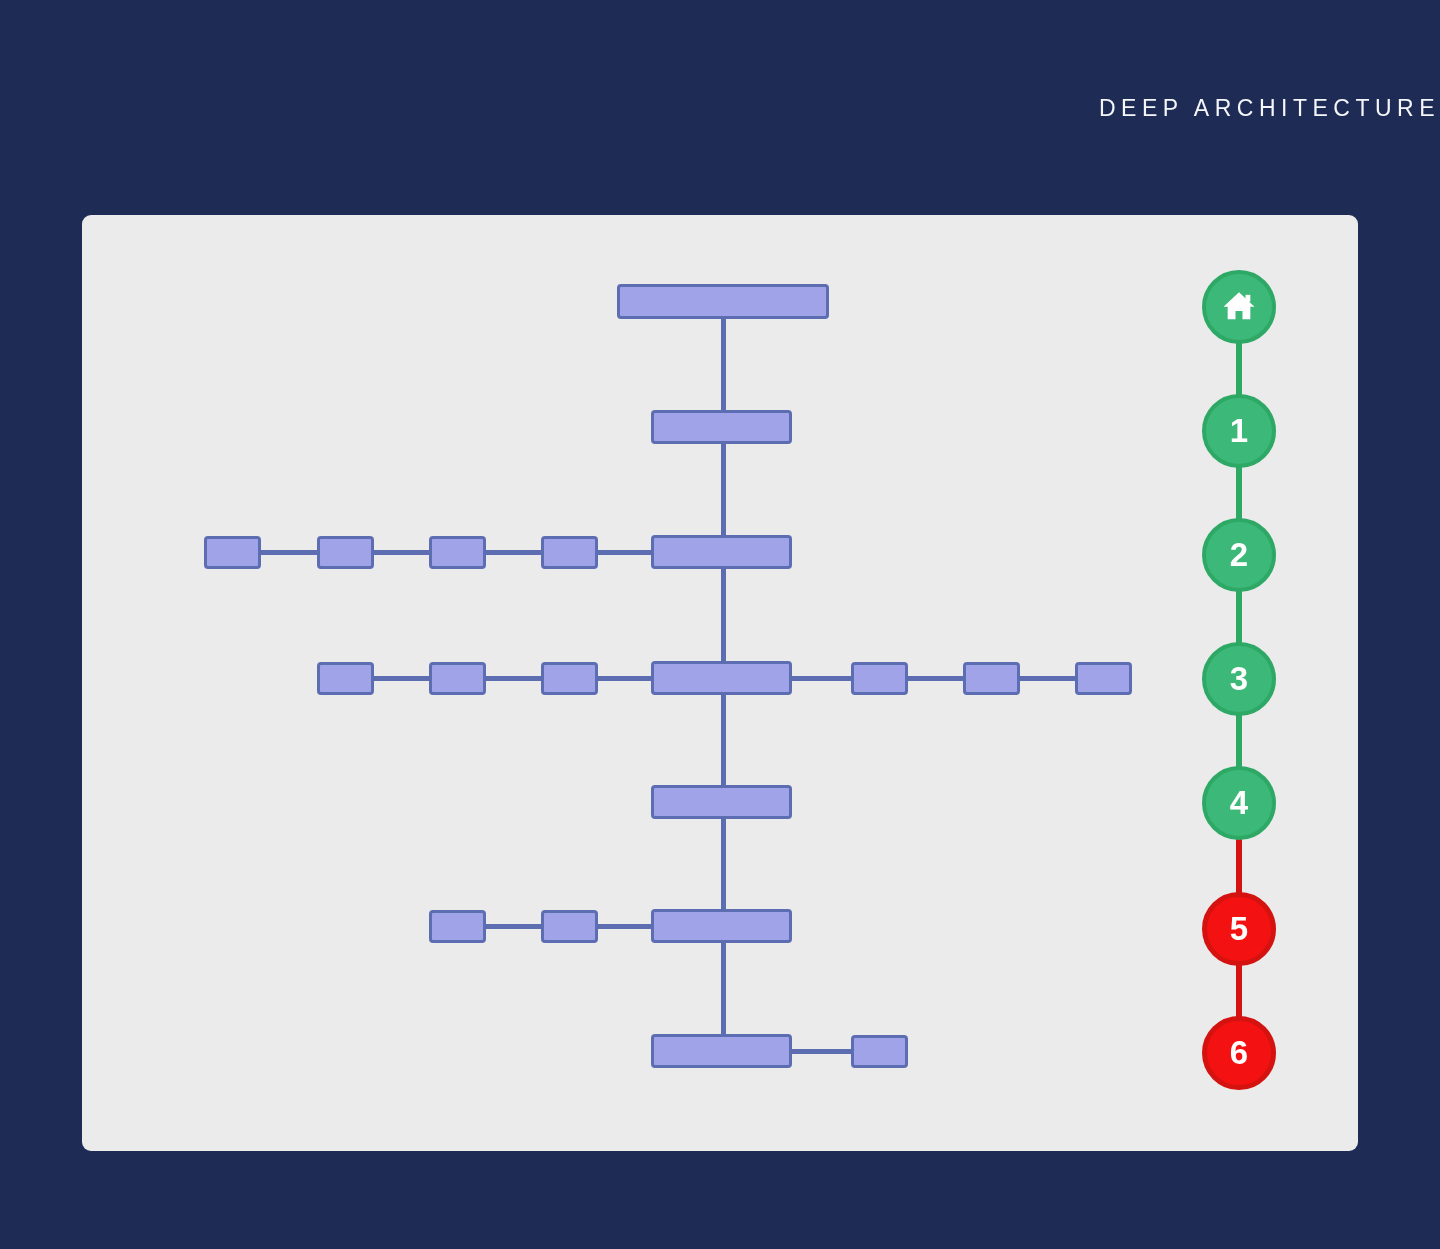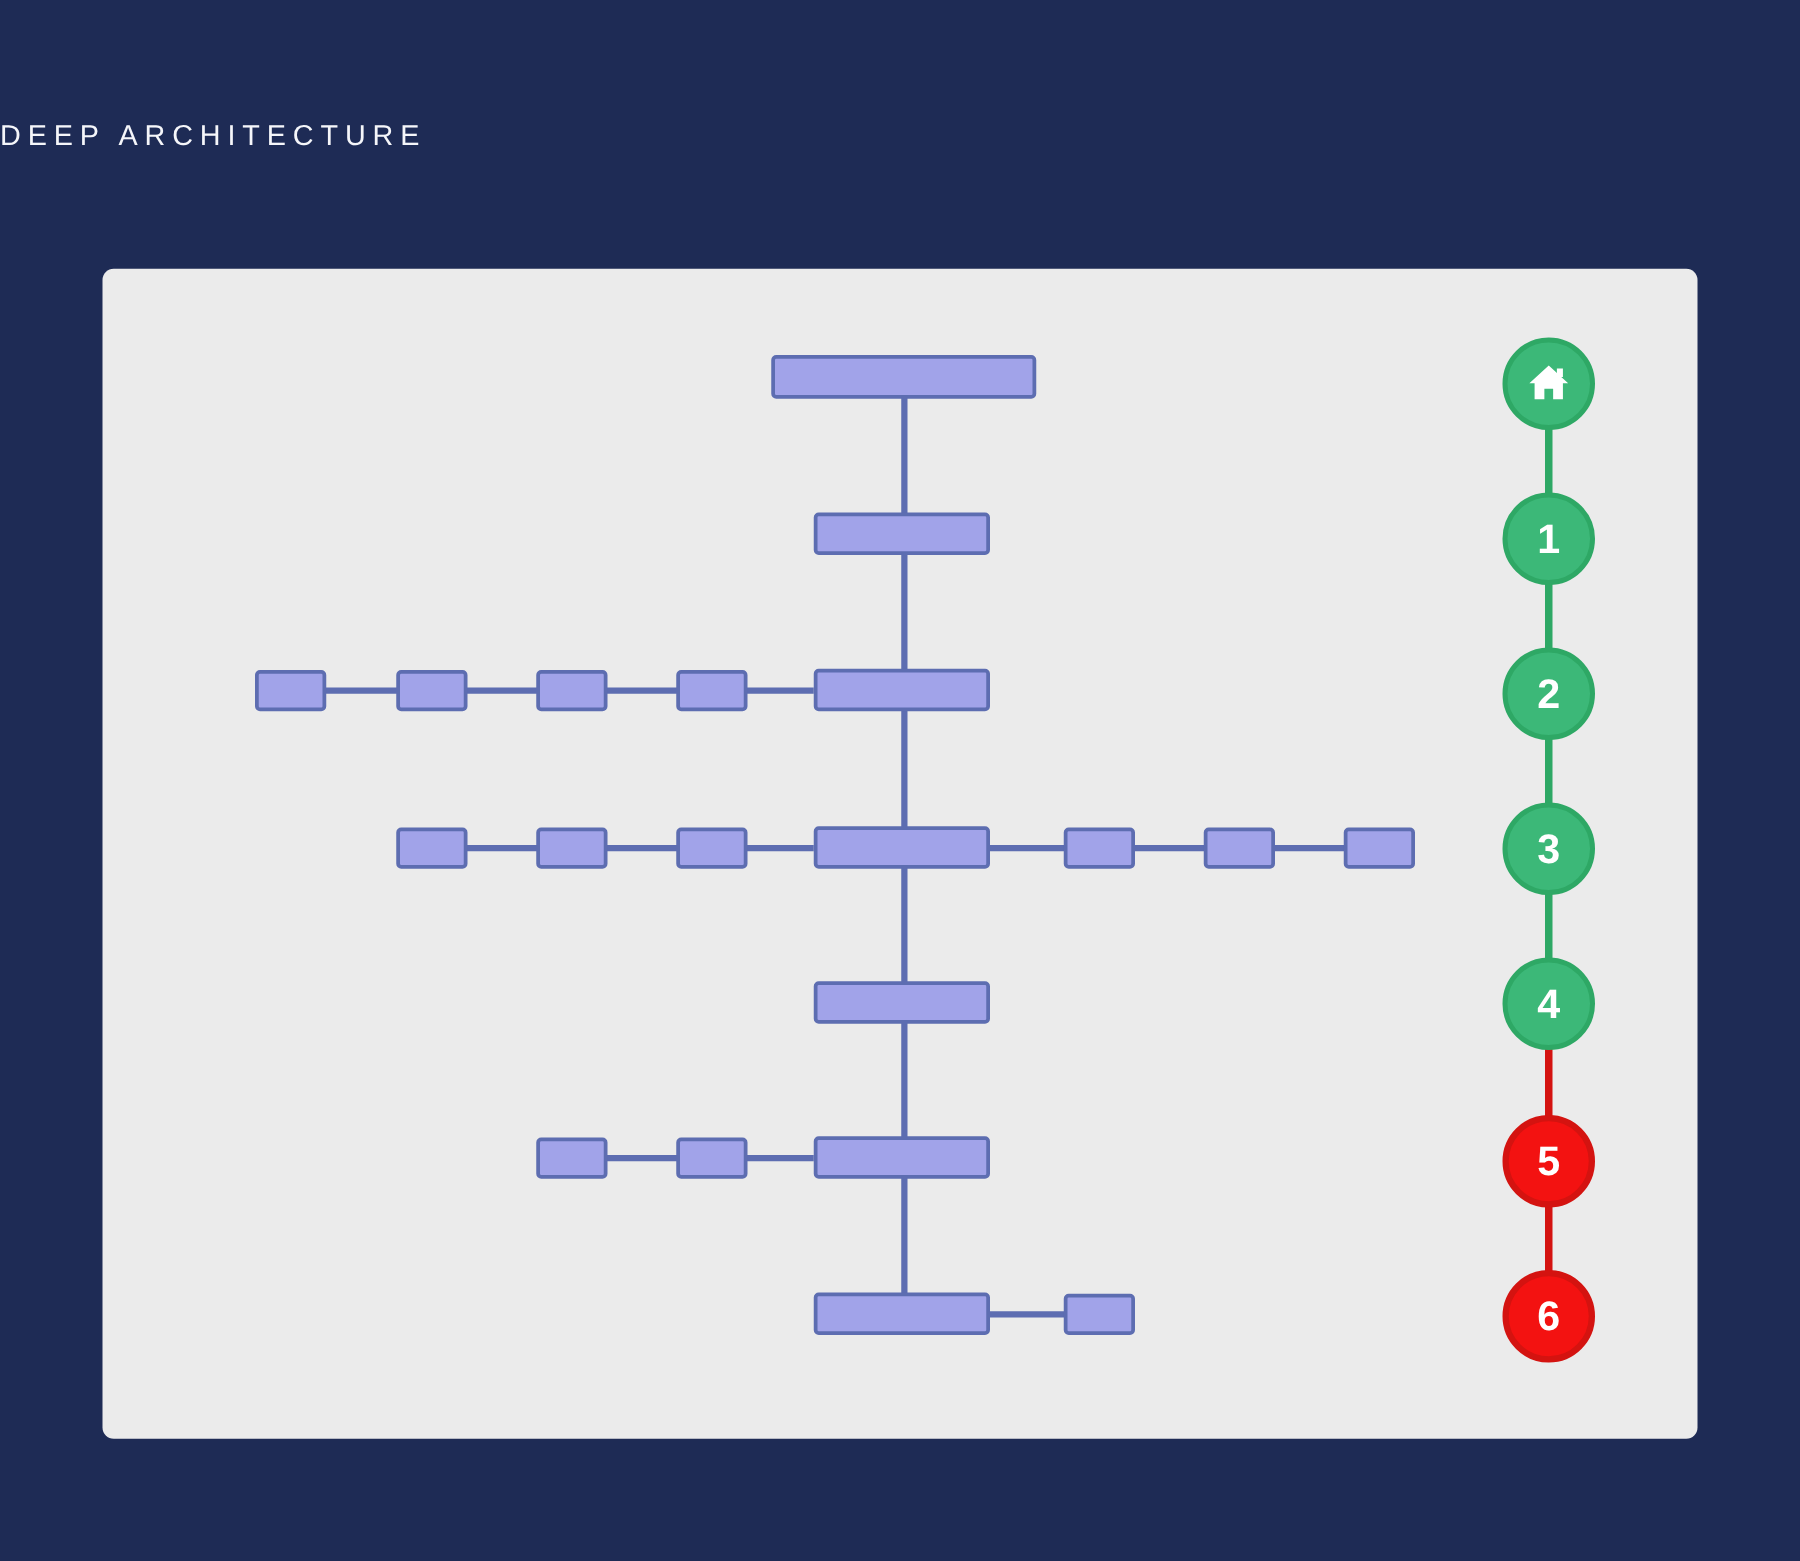--- a/index.html
+++ b/index.html
@@ -9,21 +9,21 @@
     height: 1249px;
     background: #1e2b55;
     overflow: hidden;
     font-family: "Liberation Sans", sans-serif;
   }
   .title {
     position: absolute;
     top: 94px;
     left: 0;
     width: 100%;
-    text-align: left;
+    text-align: right;
     color: #f5f6fa;
     font-size: 23px;
     font-weight: 400;
     letter-spacing: 5.5px;
     line-height: 28px;
   }
   .panel {
     position: absolute;
     left: 82px;
     top: 215px;

